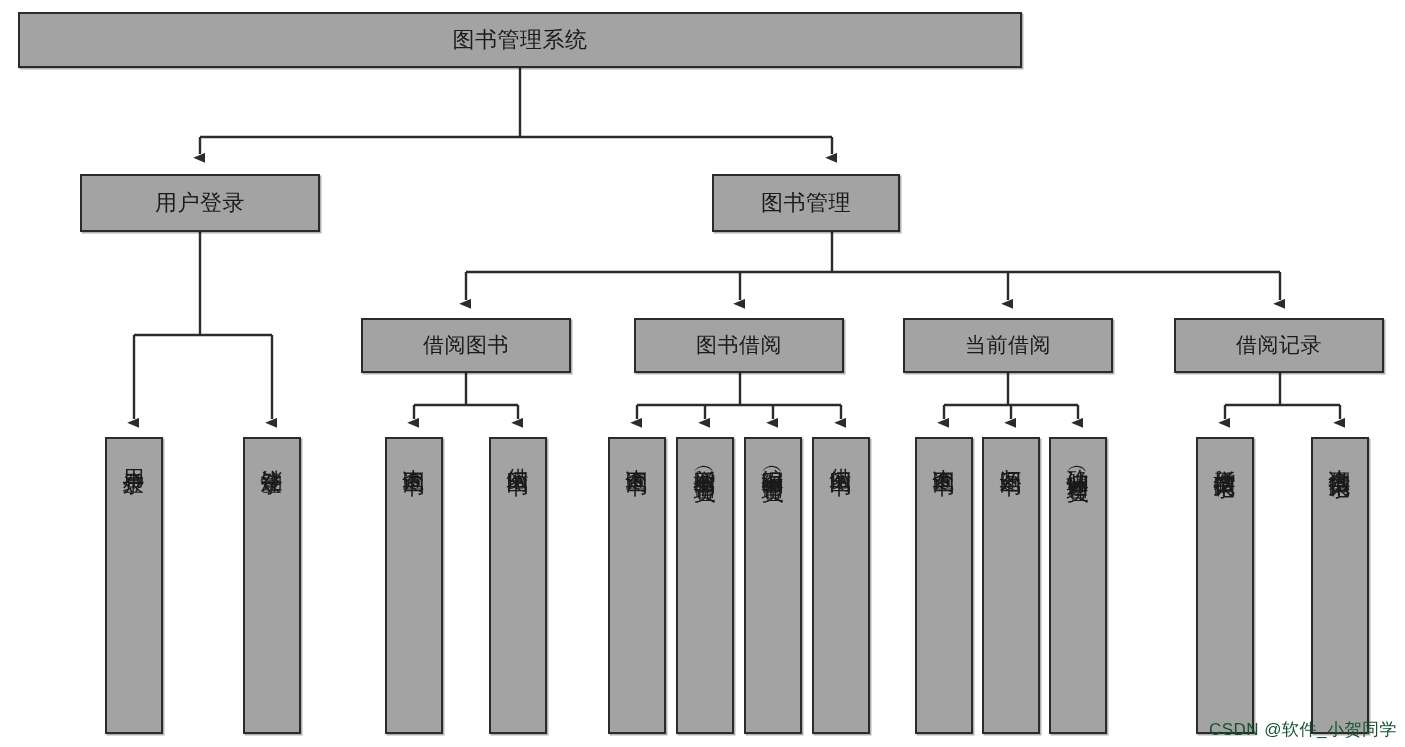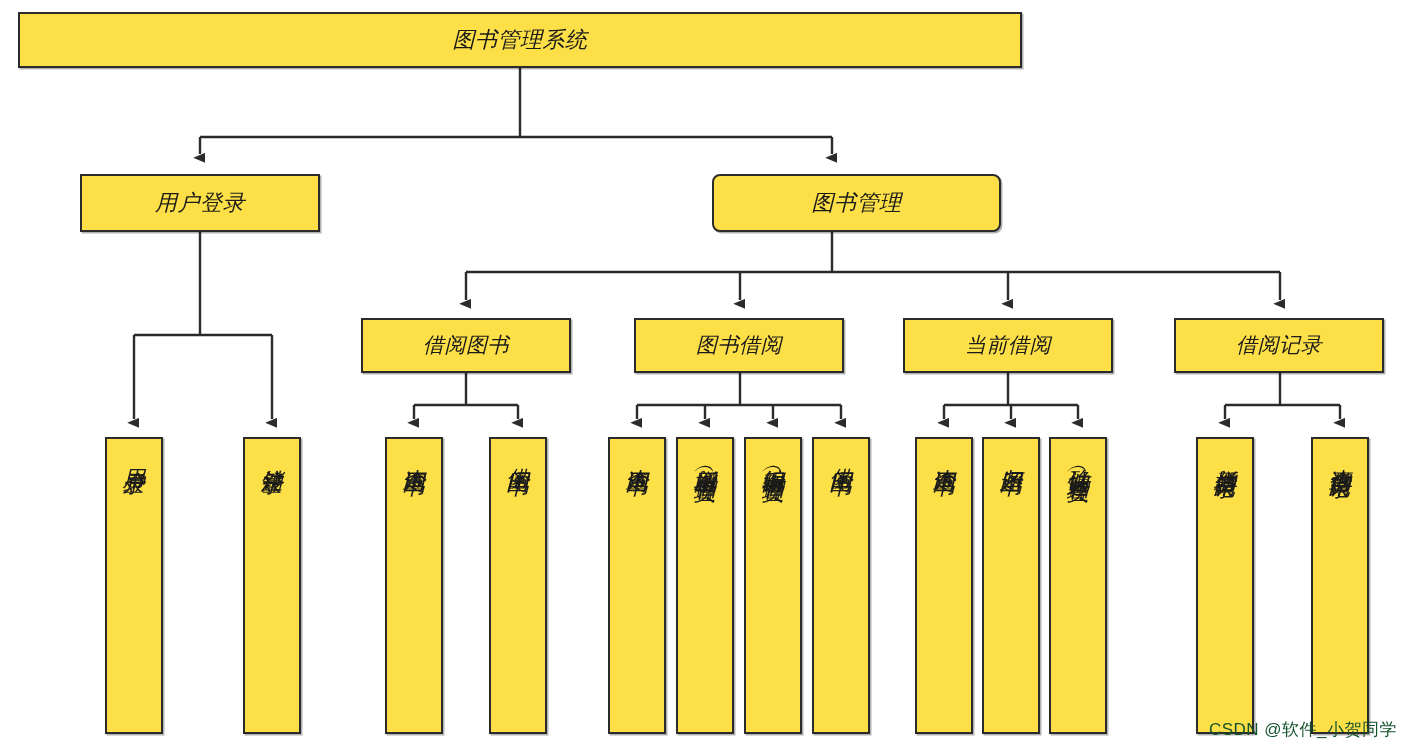--- a/index.html
+++ b/index.html
@@ -21,26 +21,25 @@
     position: absolute;
     left: 0;
     top: 0;
     width: 1405px;
     height: 747px;
   }
   .node {
     position: absolute;
     box-sizing: border-box;
     border: 2px solid #2b2b2b;
-    background: #fde047;
+    background: #a3a3a3;
     display: flex;
     align-items: center;
     justify-content: center;
     box-shadow: 1.5px 1.5px 0 0 rgba(0,0,0,0.30);
-    font-style: italic;
   }
   .node .label {
     color: #1a1a1a;
     font-size: 21px;
     line-height: 1.18;
     letter-spacing: 0.5px;
     white-space: nowrap;
   }
   .node.vertical {
     align-items: flex-start;
@@ -124,21 +123,21 @@
     </g>
   </svg>
 
   <div class="node root" style="left:18px; top:12px; width:1004px; height:56px;">
     <span class="label">图书管理系统</span>
   </div>
 
   <div class="node lvl2" style="left:80px; top:174px; width:240px; height:58px;">
     <span class="label">用户登录</span>
   </div>
-  <div class="node lvl2" style="left:712px; top:174px; width:289px; height:58px;border-radius:8px;">
+  <div class="node lvl2" style="left:712px; top:174px; width:188px; height:58px;">
     <span class="label">图书管理</span>
   </div>
 
   <div class="node lvl3" style="left:361px; top:318px; width:210px; height:55px;">
     <span class="label">借阅图书</span>
   </div>
   <div class="node lvl3" style="left:634px; top:318px; width:210px; height:55px;">
     <span class="label">图书借阅</span>
   </div>
   <div class="node lvl3" style="left:1174px; top:318px; width:210px; height:55px;">

